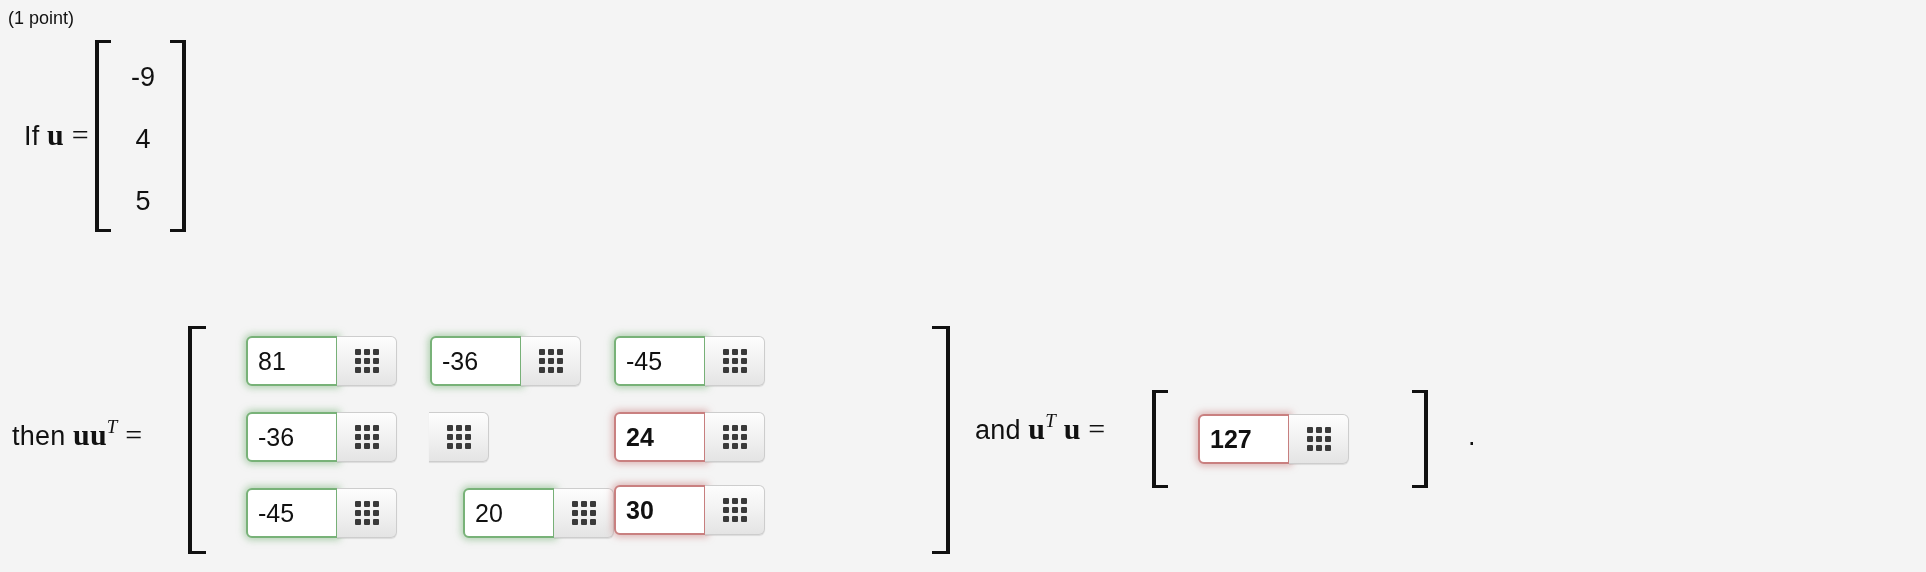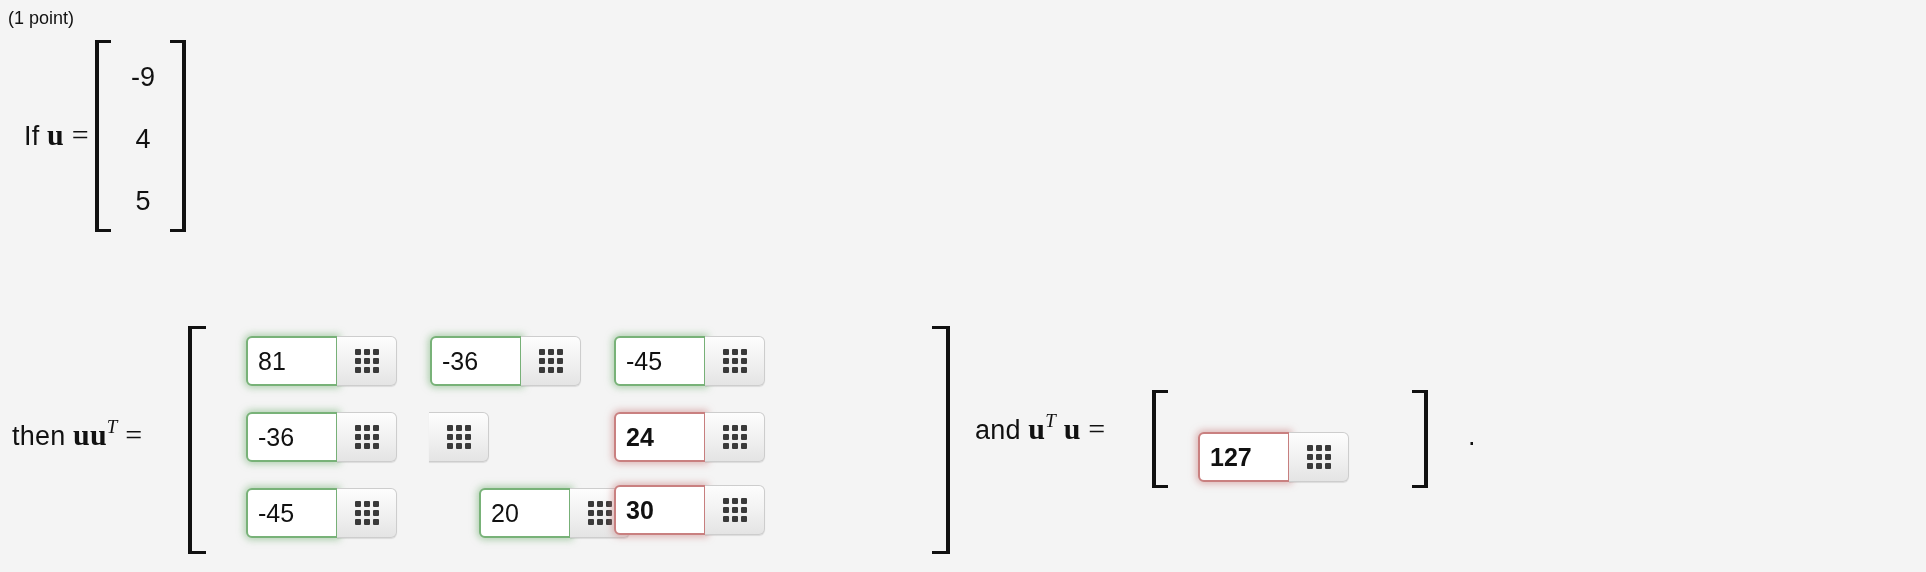--- a/index.html
+++ b/index.html
@@ -294,21 +294,21 @@
         <i></i>
         <i></i>
         <i></i>
         <i></i>
         <i></i>
         <i></i>
         <i></i>
       </span>
   </div>
 </div>
-<div class="ans-widget" style="left:456px; top:488px;padding-left:23px;">
+<div class="ans-widget" style="left:440px; top:488px;padding-left:23px;">
   <div class="ans-input correct">20</div>
   <div class="grid-btn">
     <span class="grid-glyph">
         <i></i>
         <i></i>
         <i></i>
         <i></i>
         <i></i>
         <i></i>
         <i></i>
@@ -337,21 +337,21 @@
 <div id="utu-label" class="math-text">
   <span>and</span>
   <span class="mvar">u</span><span class="msup">T</span>
   <span class="mvar">u</span>
   <span class="eq">=</span>
 </div>
 
 <div class="bracket" id="utu-bracket-left"></div>
 <div class="bracket right" id="utu-bracket-right"></div>
 
-<div class="ans-widget" style="left:1198px; top:424px;align-items:flex-end;">
+<div class="ans-widget" style="left:1198px; top:414px;">
   <div class="ans-input incorrect">127</div>
   <div class="grid-btn">
     <span class="grid-glyph">
         <i></i>
         <i></i>
         <i></i>
         <i></i>
         <i></i>
         <i></i>
         <i></i>

